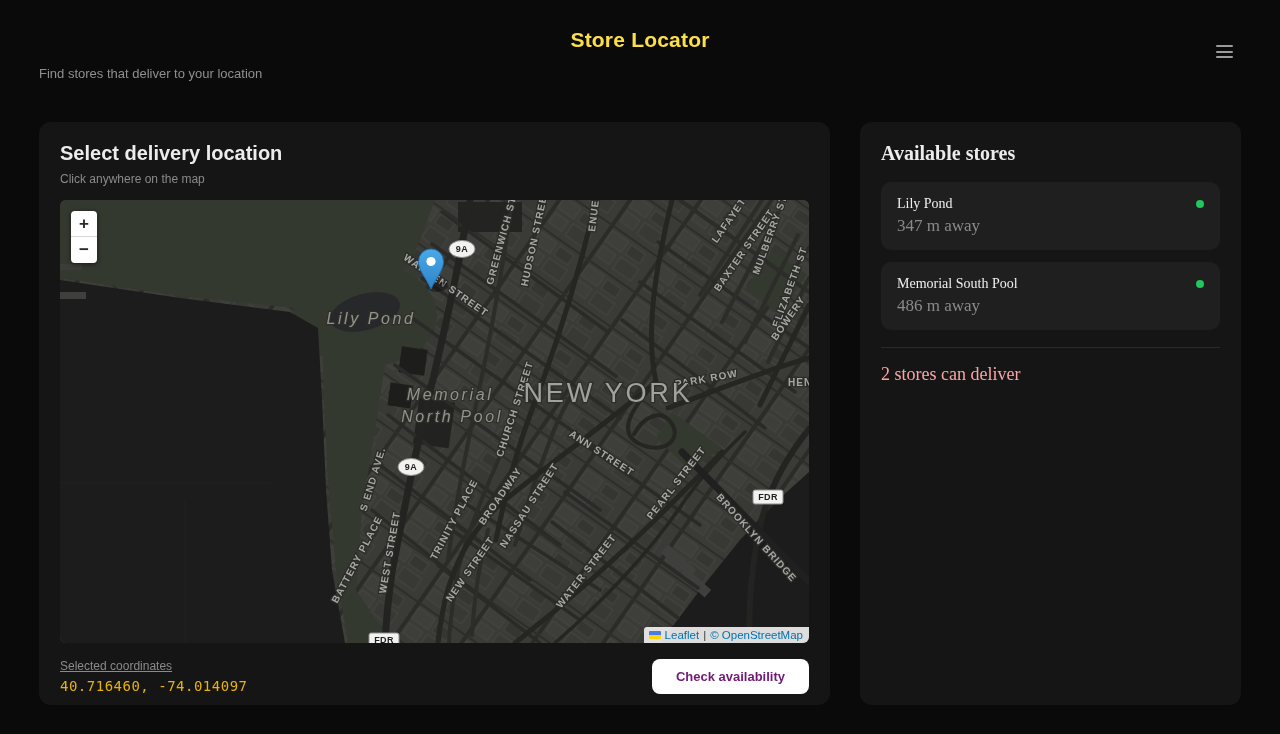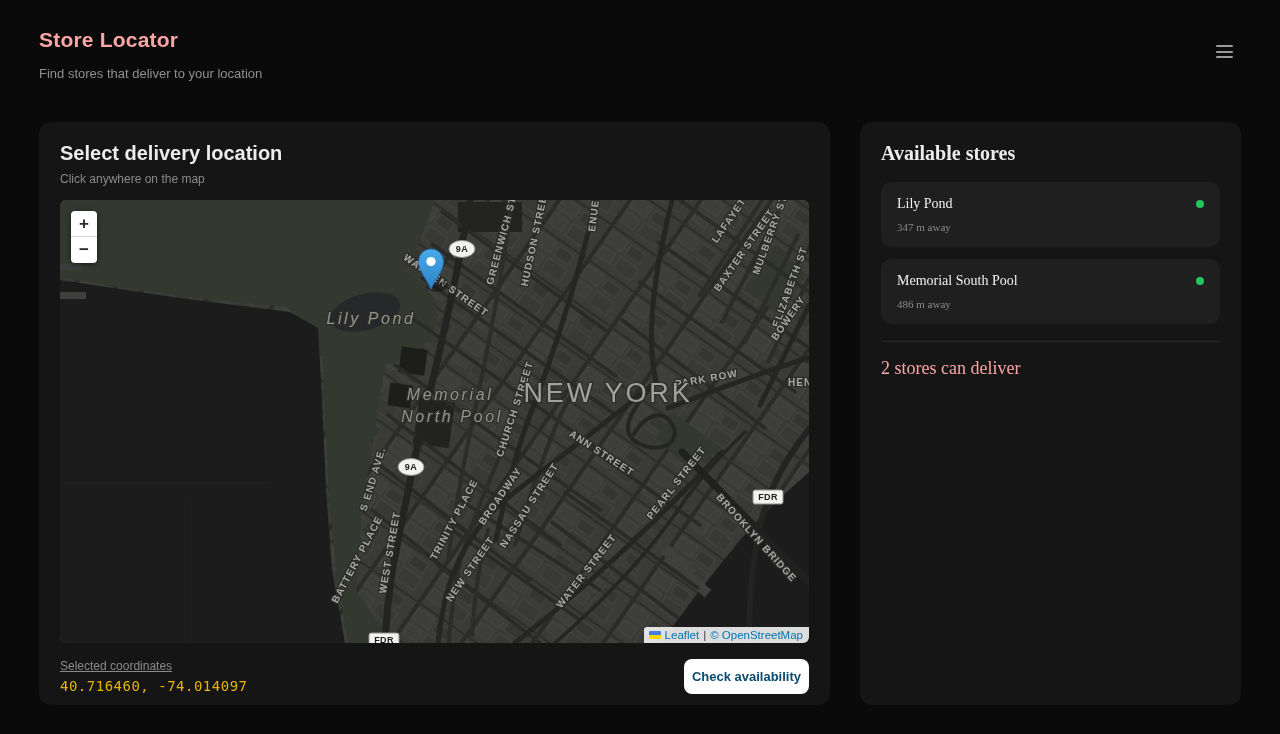--- a/index.html
+++ b/index.html
@@ -1,21 +1,21 @@
 <!DOCTYPE html>
 <html><head>
 <meta charset="utf-8">
 <style>
   * { margin:0; padding:0; box-sizing:border-box; }
   html,body { width:1280px; height:734px; background:#0a0a0a; overflow:hidden;
               font-family:"Liberation Sans", sans-serif; }
 
   
   .header { position:relative; padding:28px 39px 0 39px; }
-  .header h1 { color:#fca5a5; font-size:21px; font-weight:600; letter-spacing:.2px; }
+  .header h1 { color:#fde047; font-size:21px; font-weight:600; letter-spacing:.2px;text-align:center; }
   .header .sub { color:#8f8f8f; font-size:13px; margin-top:14px; }
   .menu-btn { position:absolute; right:47px; top:45px; width:17px; height:13px;
               display:flex; flex-direction:column; justify-content:space-between; cursor:pointer; }
   .menu-btn span { display:block; height:2px; border-radius:1px; background:#9b9b9b; }
 
   
   .main { display:flex; gap:30px; margin:41px 39px 0 39px; }
   .panel { background:#151515; border-radius:12px; padding:20px 21px; height:583px; }
   .panel-title { color:#ececec; font-size:20px; font-weight:600; }
   .panel-sub { color:#8a8a8a; font-size:12px; margin-top:7px; }
@@ -46,30 +46,30 @@
               font-size:11.5px; color:#3b3b3b; padding:2px 6px 2px 5px; border-top-left-radius:3px;
               display:flex; align-items:center; gap:4px;text-align:center; }
   .attribution a { color:#0073ae; text-decoration:none; cursor:pointer; }
   .flag { display:inline-block; width:12px; height:8px; border-radius:1px;
           background:linear-gradient(180deg,#4c7be1 0 50%,#ffd500 50% 100%); }
 
   
   .map-footer { display:flex; justify-content:space-between; align-items:flex-end; margin-top:16px; }
   .coords-label { color:#8a8a8a; font-size:12px;text-decoration:underline; }
   .coords { color:#eab308; font:400 14px "DejaVu Sans Mono",monospace; margin-top:5px; letter-spacing:.5px; }
-  .check-btn { background:#ffffff; color:#0c4a6e; border:0; border-radius:8px;
-               font:600 13px "Liberation Sans",sans-serif; padding:10px 8px; cursor:pointer; }
+  .check-btn { background:#ffffff; color:#701a75; border:0; border-radius:8px;
+               font:600 13px "Liberation Sans",sans-serif; padding:10px 24px; cursor:pointer; }
 
   
   .store-list { display:flex; flex-direction:column; gap:12px; margin-top:17px; }
   .store-card { background:#1f1f1f; border-radius:10px; padding:14px 16px; cursor:pointer; }
   .store-top { display:flex; justify-content:space-between; align-items:center; }
   .store-name { color:#f0f0f0; font-size:14px; font-weight:500; }
   .store-dot { width:8px; height:8px; border-radius:50%; }
-  .store-dist { color:#8a8a8a; font-size:11px; margin-top:9px; }
+  .store-dist { color:#8a8a8a; font-size:17px; margin-top:4px; }
   .stores-divider { border:0; border-top:1px solid #2a2a2a; margin:17px 0 0 0; }
   .stores-footer { color:#fca5a5; font-size:18px; margin-top:16px; }
 </style>
 </head>
 <body>
 
 <div class="header">
   <h1>Store Locator</h1>
   <div class="sub">Find stores that deliver to your location</div>
   <div class="menu-btn">

